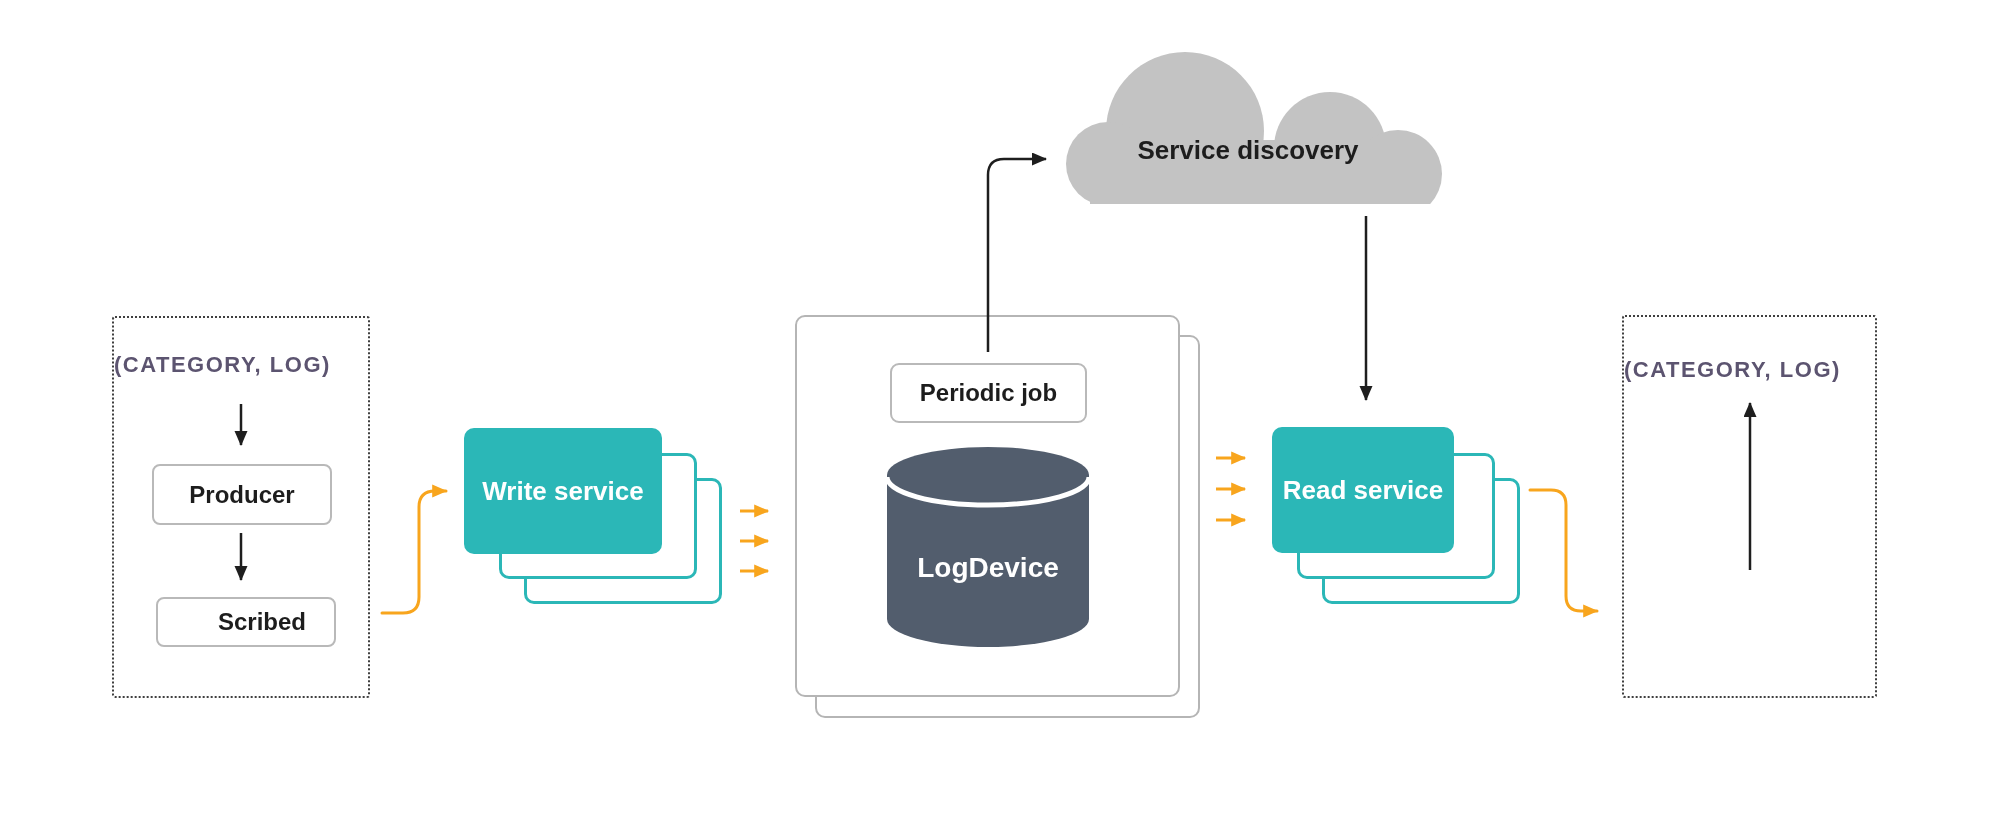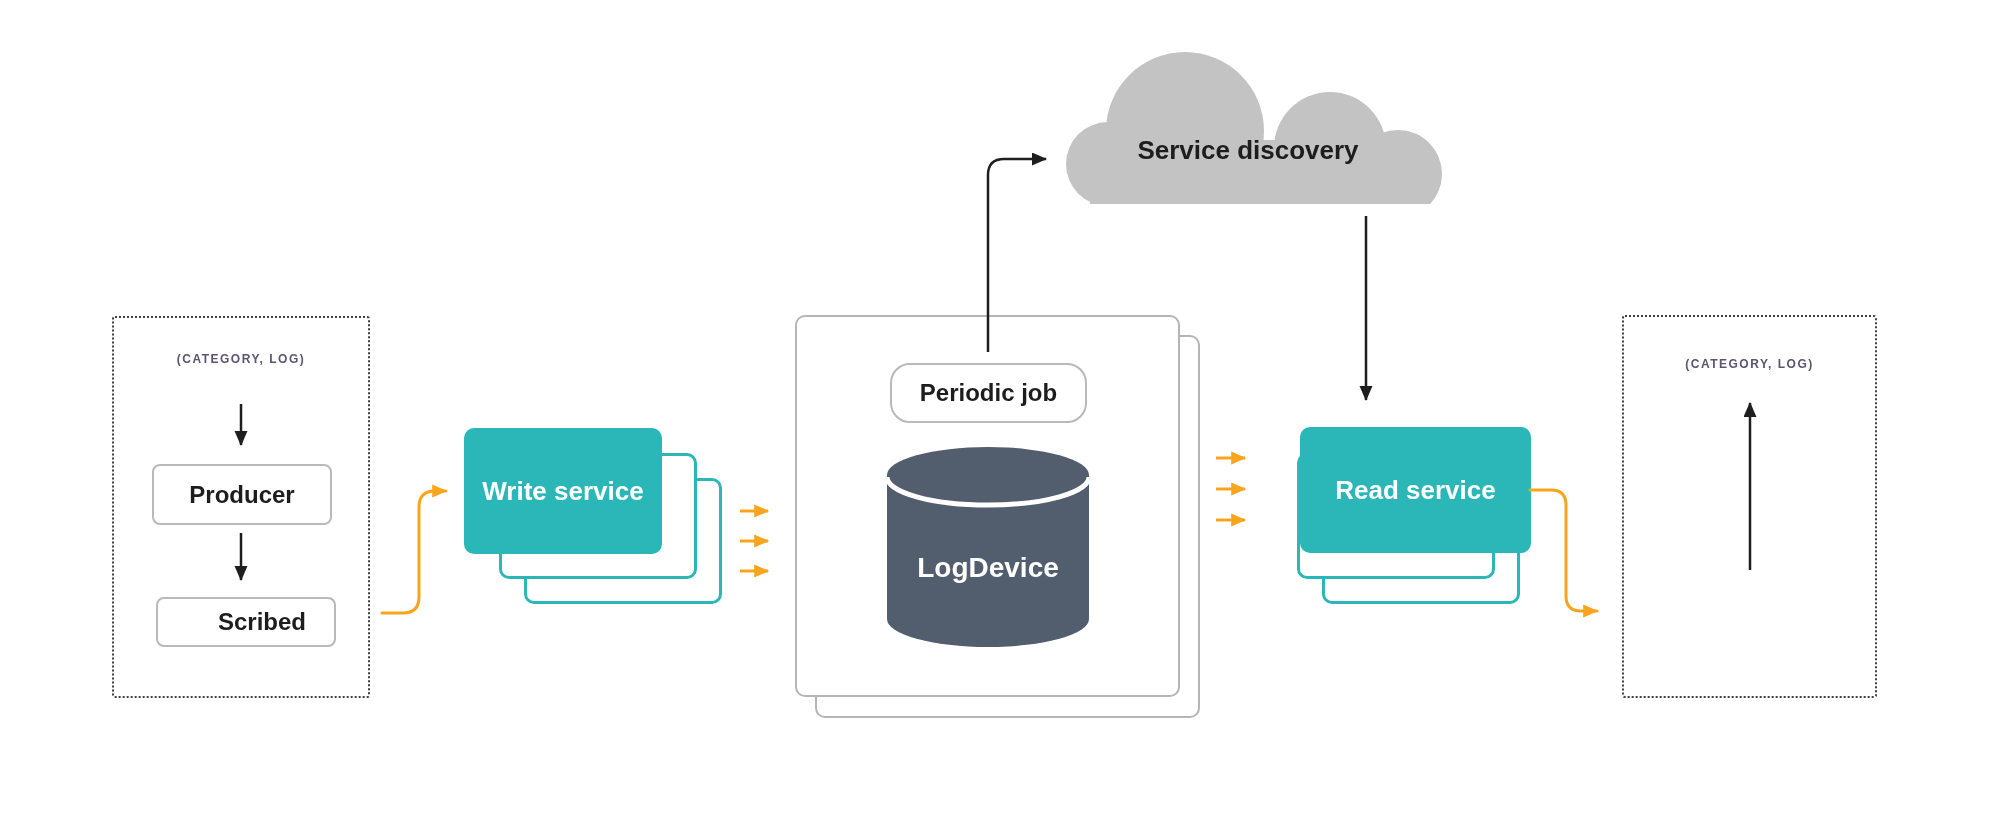--- a/index.html
+++ b/index.html
@@ -21,23 +21,22 @@
     overflow:hidden;
   }
   .abs{position:absolute;box-sizing:border-box;}
   .group-box{
     border:2px dotted #3f3f3f;
     border-radius:3px;
     background:#ffffff;
   }
   .group-label{
     width:100%;
-    text-align:center;
     font-weight:700;
-    font-size:12px;
+    font-size:22px;
     letter-spacing:1.5px;
     color:var(--purple-label);
   }
   .node{
     background:#ffffff;
     border:2px solid var(--box-border-gray);
     border-radius:8px;
     display:flex;align-items:center;justify-content:center;
     font-weight:700;font-size:24px;color:var(--text-dark);
   }
@@ -83,27 +82,27 @@
   </div>
 
   <div class="abs stack-outline" style="left:524px;top:478px;width:198px;height:126px;"></div>
   <div class="abs stack-outline" style="left:499px;top:453px;width:198px;height:126px;"></div>
   <div class="abs stack-main" style="left:464px;top:428px;width:198px;height:126px;">
     <span>Write service</span>
   </div>
 
   <div class="abs bigbox" style="left:815px;top:335px;width:385px;height:383px;"></div>
   <div class="abs bigbox" style="left:795px;top:315px;width:385px;height:382px;"></div>
-  <div class="abs node" style="left:890px;top:363px;width:197px;height:60px;border-radius:20px;">
+  <div class="abs node" style="left:890px;top:363px;width:197px;height:60px;border-radius:9px;">
     <span>Periodic job</span>
   </div>
 
   <div class="abs stack-outline" style="left:1322px;top:478px;width:198px;height:126px;"></div>
   <div class="abs stack-outline" style="left:1297px;top:453px;width:198px;height:126px;"></div>
-  <div class="abs stack-main" style="left:1272px;top:427px;width:231px;height:126px;margin-left:28px;">
+  <div class="abs stack-main" style="left:1272px;top:427px;width:182px;height:126px;">
     <span>Read service</span>
   </div>
 
   <div class="abs group-box" style="left:1622px;top:315px;width:255px;height:383px;">
     <div class="abs group-label" style="top:40px;left:0;">(CATEGORY, LOG)</div>
   </div>
 
   <svg class="overlay" width="2000" height="816" viewBox="0 0 2000 816">
     <defs>
       <marker id="arrow-black" markerWidth="6.4" markerHeight="5.4" refX="5.6" refY="2.6" orient="auto">

